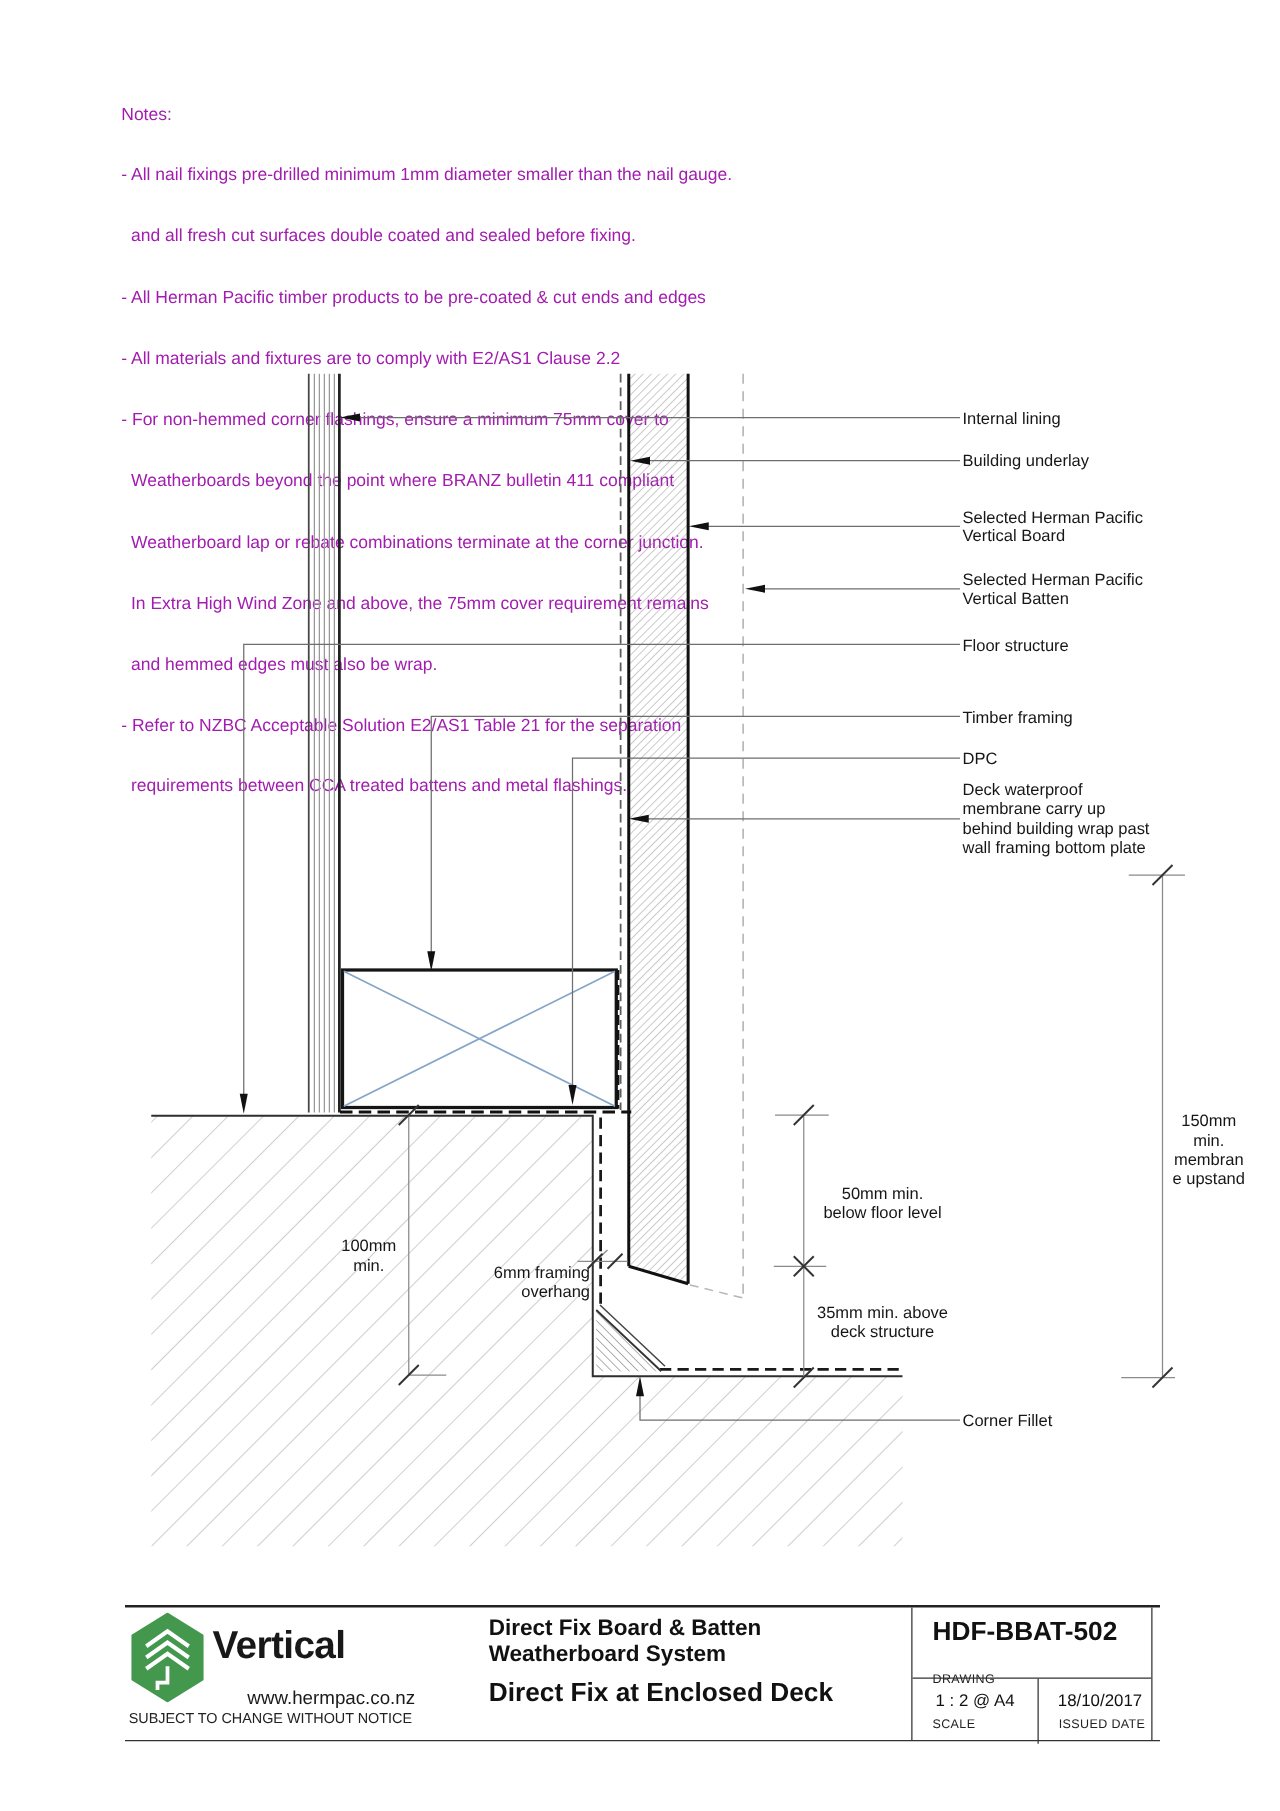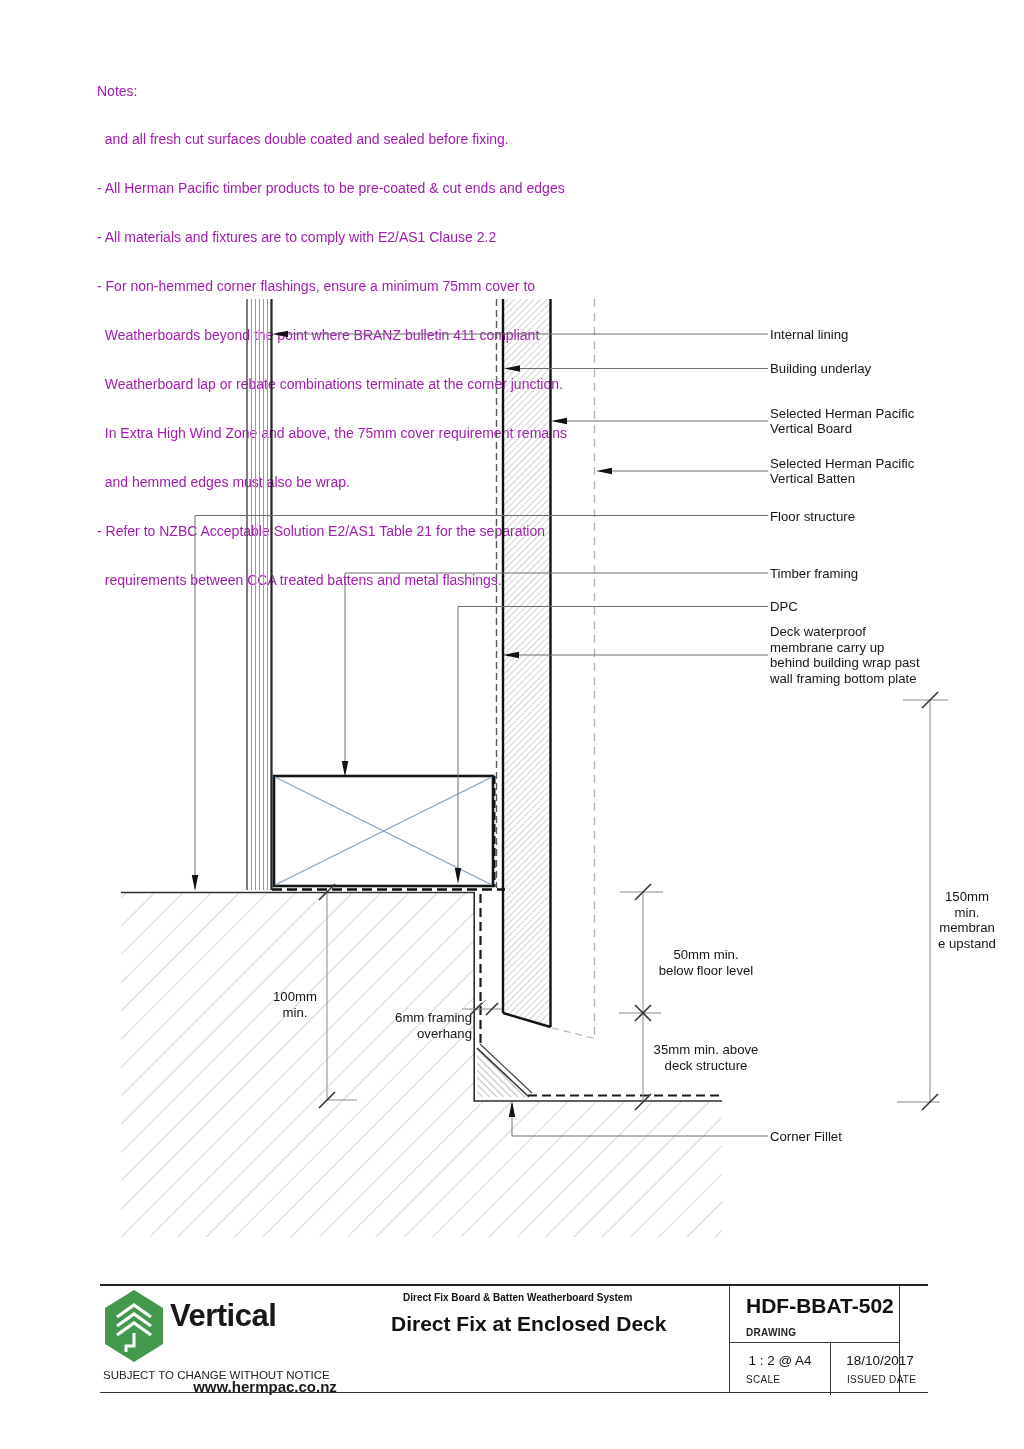--- a/index.html
+++ b/index.html
@@ -16,41 +16,42 @@
   svg.drawing{position:absolute;left:0;top:0;width:1024px;height:1449px;}
   svg.drawing text{font-family:"Liberation Sans", sans-serif;font-size:13.2px;fill:#161616;}
   
   .titleblock{
     position:absolute;left:100px;top:1284px;width:828px;height:109px;
     border-top:2px solid #222;border-bottom:1.5px solid #333;box-sizing:border-box;
   }
   .tb-left{position:absolute;left:0;top:0;width:290px;height:100%;}
   .tb-logo{position:absolute;left:5px;top:4px;}
   .tb-brand{position:absolute;left:70px;top:12px;font-size:31px;font-weight:bold;letter-spacing:-0.5px;color:#181818;}
-  .tb-web{position:absolute;left:40px;top:64px;width:250px;text-align:center;font-size:15px;font-weight:bold;color:#1a1a1a;margin-top:28px;}
+  .tb-web{position:absolute;left:40px;top:64px;width:250px;text-align:center;font-size:15px;font-weight:normal;color:#1a1a1a;}
   .tb-disc{position:absolute;left:3px;top:83px;font-size:11.5px;color:#222;}
   .tb-mid{position:absolute;left:290px;top:0;width:339px;height:100%;box-sizing:border-box;padding:6px 0 0 1px;}
-  .tb-system{font-size:10px;font-weight:bold;color:#111;margin-left:12px;}
+  .tb-system{font-size:18px;font-weight:bold;color:#111;}
   .tb-title{font-size:21px;font-weight:bold;color:#111;margin-top:9px;}
-  .tb-right{position:absolute;left:629px;top:0;width:171px;height:100%;border-left:1.2px solid #333;border-right:1.2px solid #333;box-sizing:border-box;}
+  .tb-right{position:absolute;left:629px;top:0;width:193px;height:100%;border-left:1.2px solid #333;border-right:1.2px solid #333;box-sizing:border-box;}
   .tb-r1{position:absolute;left:0;top:0;width:100%;height:56px;box-sizing:border-box;padding:8px 0 0 16px;}
   .tb-num{font-size:21px;font-weight:bold;color:#111;}
-  .tb-cap{font-size:10px;color:#222;margin-top:9px;letter-spacing:0.3px;font-weight:bold;}
+  .tb-cap{font-size:10px;color:#222;margin-top:20px;letter-spacing:0.3px;}
   .tb-r2{position:absolute;left:0;top:56px;width:100%;height:53px;border-top:1.2px solid #333;box-sizing:border-box;}
   .tb-cell{position:absolute;top:0;height:100%;box-sizing:border-box;padding-top:10px;}
   .tb-cell .val{font-size:13.5px;color:#111;text-align:center;}
   .tb-cell .cap{font-size:10px;color:#222;margin-top:6px;padding-left:16px;letter-spacing:0.3px;}
   .tb-scale{left:0;width:100px;}
   .tb-date{left:100px;width:99px;border-left:1.2px solid #333;}
 </style>
 </head>
 <body>
 
 <div class="notes">
   <div>Notes:</div>
+  <div>- All nail fixings pre-drilled minimum 1mm diameter smaller than the nail gauge.</div>
   <div>  and all fresh cut surfaces double coated and sealed before fixing.</div>
   <div>- All Herman Pacific timber products to be pre-coated &amp; cut ends and edges</div>
   <div>- All materials and fixtures are to comply with E2/AS1 Clause 2.2</div>
   <div>- For non-hemmed corner flashings, ensure a minimum 75mm cover to</div>
   <div>  Weatherboards beyond the point where BRANZ bulletin 411 compliant</div>
   <div>  Weatherboard lap or rebate combinations terminate at the corner junction.</div>
   <div>  In Extra High Wind Zone and above, the 75mm cover requirement remains</div>
   <div>  and hemmed edges must also be wrap.</div>
   <div>- Refer to NZBC Acceptable Solution E2/AS1 Table 21 for the separation</div>
   <div>  requirements between CCA treated battens and metal flashings.</div>

